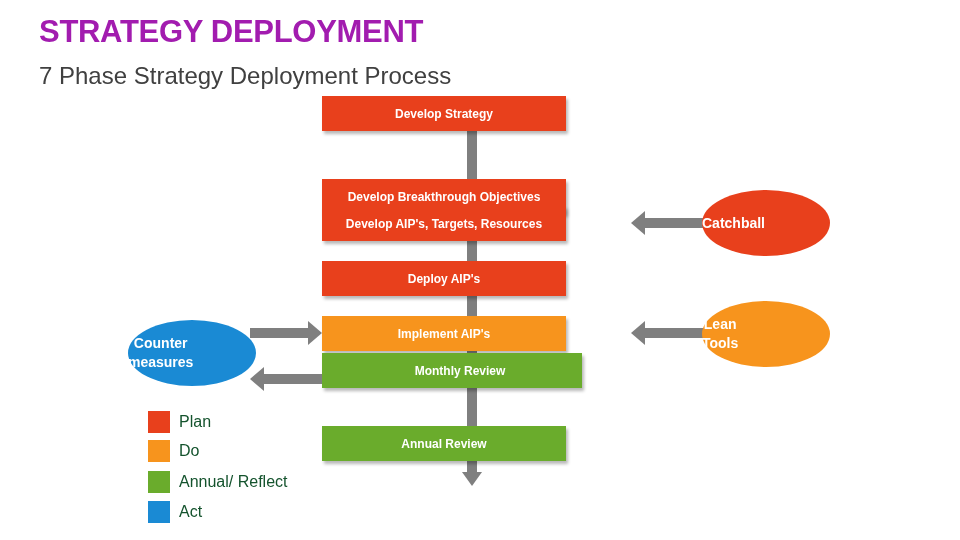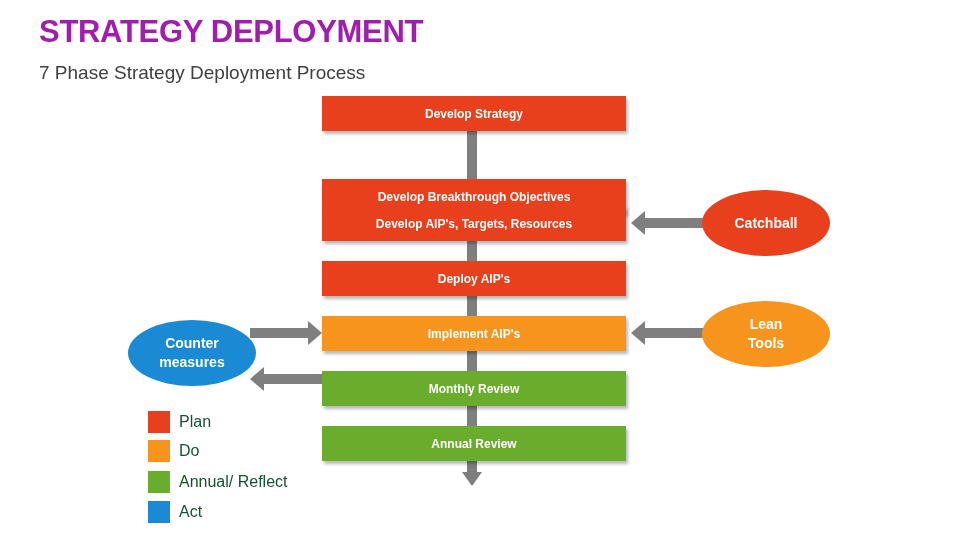--- a/index.html
+++ b/index.html
@@ -1,29 +1,29 @@
 <!DOCTYPE html>
 <html><head>
 <meta charset="utf-8">
 <style>
   html, body { margin:0; padding:0; }
   body { width:960px; height:540px; background:#ffffff; position:relative; overflow:hidden;
          font-family:"Liberation Sans", "DejaVu Sans", sans-serif; }
   .title { position:absolute; left:39px; top:14px; font-size:31px; font-weight:bold; color:#a21caf;
            letter-spacing:-0.3px; }
-  .subtitle { position:absolute; left:39px; top:62px; font-size:19px; color:#404040; }
+  .subtitle { position:absolute; left:39px; top:62px; font-size:24px; color:#404040; }
   .spine { position:absolute; left:467px; top:110px; width:10px; height:362px; background:#7f7f7f; }
   .spine-head { position:absolute; left:462px; top:472px; width:0; height:0;
                 border-left:10px solid transparent; border-right:10px solid transparent;
                 border-top:14px solid #7f7f7f; }
-  .step { position:absolute; left:322px; width:304px; height:35px; color:#fff; font-weight:bold;
+  .step { position:absolute; left:322px; width:244px; height:35px; color:#fff; font-weight:bold;
           font-size:12px; display:flex; align-items:center; justify-content:center;
           box-shadow:2px 3px 3px rgba(0,0,0,0.28); }
   .ellipse { position:absolute; width:128px; height:66px; border-radius:50%; color:#fff;
-             font-weight:bold; font-size:14px; display:flex; align-items:center; justify-content:center;
+             font-weight:bold; font-size:14px; display:flex; align-items:center; 
              text-align:center; line-height:19px; white-space:pre-line; }
   .harrow { position:absolute; height:10px; background:#7f7f7f; }
   .ahead-left { position:absolute; width:0; height:0; border-top:12px solid transparent;
                 border-bottom:12px solid transparent; border-right:14px solid #7f7f7f; }
   .ahead-right { position:absolute; width:0; height:0; border-top:12px solid transparent;
                  border-bottom:12px solid transparent; border-left:14px solid #7f7f7f; }
   .legend-item { position:absolute; left:148px; height:22px; display:flex; align-items:center; }
   .swatch { width:22px; height:22px; margin-right:9px; }
   .legend-label { font-size:16px; color:#14532d; }
 </style>
@@ -45,21 +45,21 @@
     </div>
   <div class="step" style="top: 206px; background: rgb(232, 64, 28); justify-content: center;">
       <span>Develop AIP's, Targets, Resources</span>
     </div>
   <div class="step" style="top: 261px; background: rgb(232, 64, 28);">
       <span>Deploy AIP's</span>
     </div>
   <div class="step" style="top: 316px; background: rgb(247, 148, 29);">
       <span>Implement AIP's</span>
     </div>
-  <div class="step" style="top: 371px; background: rgb(106, 172, 44);">
+  <div class="step" style="top: 353px; background: rgb(106, 172, 44); padding-left: 16px;">
       <span>Monthly Review</span>
     </div>
   <div class="step" style="top: 426px; background: rgb(106, 172, 44);">
       <span>Annual Review</span>
     </div>
 </div>
 
 <div class="harrow" style="left:644px; top:218px; width:60px;"></div>
 <div class="ahead-left" style="left:631px; top:211px;"></div>
 <div class="ellipse" id="el-catchball" style="left: 702px; top: 190px; background: rgb(232, 64, 28);"><span>Catchball</span></div>

